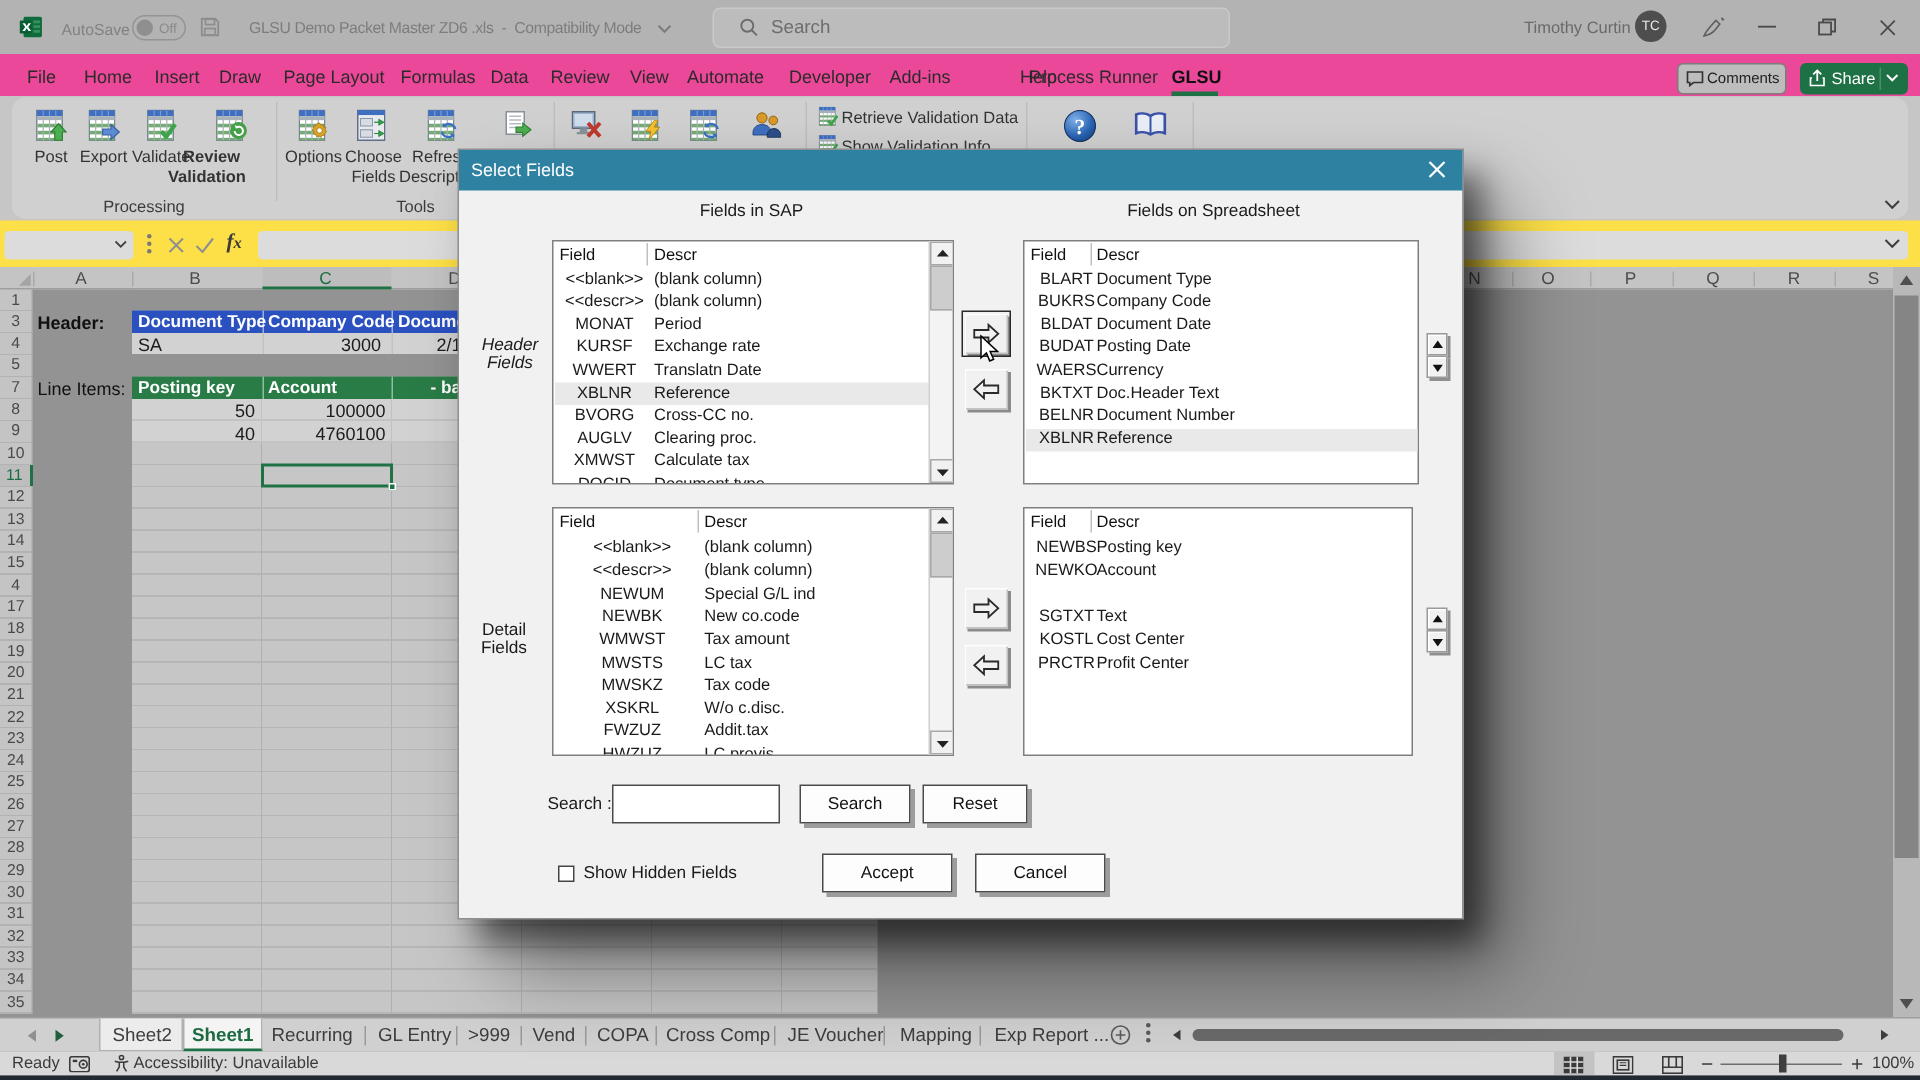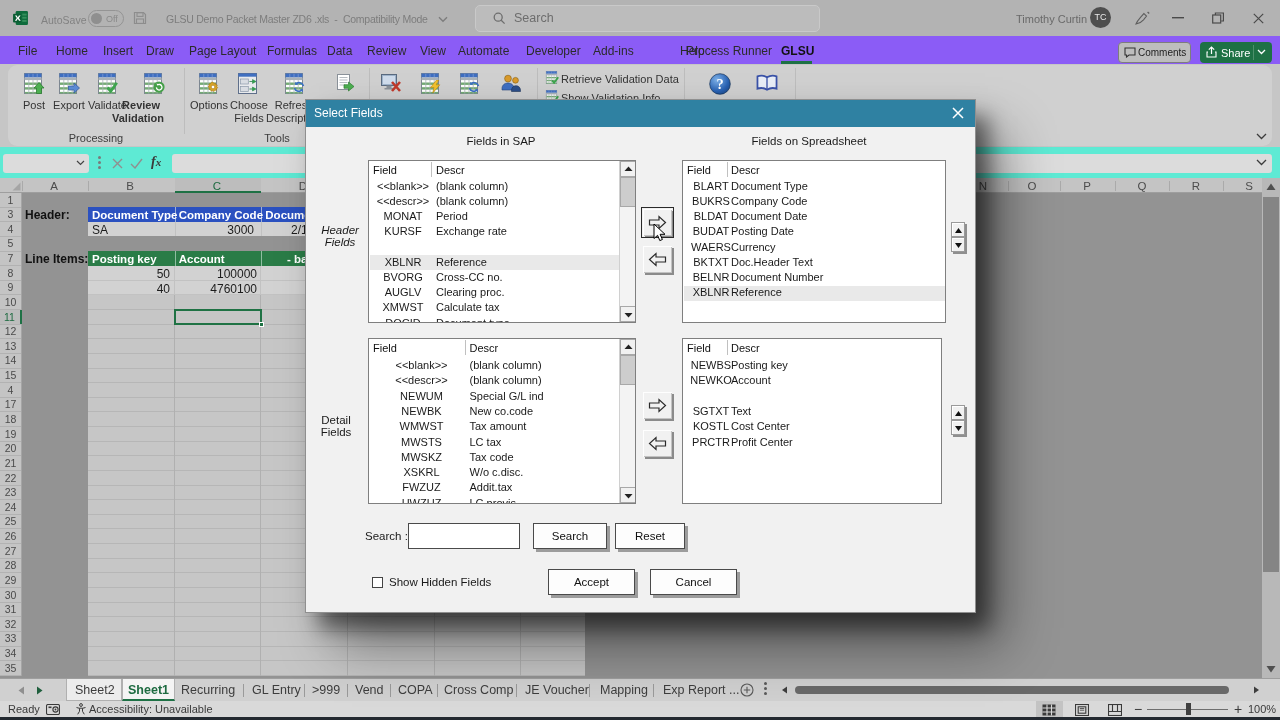--- a/index.html
+++ b/index.html
@@ -82,21 +82,21 @@
     </svg>
   <svg class="abs" style="left:1212px;top:12px;" width="12" height="12" viewBox="0 0 12 12">
       <rect x="0.7" y="3" width="8" height="8" fill="none" stroke="#4a4a4a" stroke-width="1.2"></rect>
       <path d="M3.4 3V1h8v8h-2.2" fill="none" stroke="#4a4a4a" stroke-width="1.2"></path>
     </svg>
   <svg class="abs" style="left:1253px;top:13px;" width="11" height="11" viewBox="0 0 11 11">
       <path d="M0.8 0.8l9.4 9.4M10.2 0.8L0.8 10.2" stroke="#4a4a4a" stroke-width="1.2"></path>
     </svg>
 </div>
 
-<div class="abs" id="menurow" style="left:0;top:36px;width:1280px;height:28px;background:#8b5cf6;font-size:12px;color:#2b2b2b;">
+<div class="abs" id="menurow" style="left:0;top:36px;width:1280px;height:28px;background:#ec4899;font-size:12px;color:#2b2b2b;">
   <span class="abs" style="left:18px;top:8px;">File</span>
   <span class="abs" style="left:56px;top:8px;">Home</span>
   <span class="abs" style="left:103px;top:8px;">Insert</span>
   <span class="abs" style="left:146px;top:8px;">Draw</span>
   <span class="abs" style="left:189px;top:8px;">Page Layout</span>
   <span class="abs" style="left:267px;top:8px;">Formulas</span>
   <span class="abs" style="left:327px;top:8px;">Data</span>
   <span class="abs" style="left:367px;top:8px;">Review</span>
   <span class="abs" style="left:420px;top:8px;">View</span>
   <span class="abs" style="left:458px;top:8px;">Automate</span>
@@ -299,21 +299,21 @@
   </svg>
 
   <span class="abs" style="left:40px;top:68px;width:112px;text-align:center;font-size:11px;color:#3c3c3c;">Processing</span>
   <span class="abs" style="left:221px;top:68px;width:112px;text-align:center;font-size:11px;color:#3c3c3c;">Tools</span>
 
   <svg class="abs" style="left:1256px;top:69px;" width="11" height="7" viewBox="0 0 11 7">
       <path d="M1 1l4.5 4.5L10 1" fill="none" stroke="#3c3c3c" stroke-width="1.3"></path>
     </svg>
 </div>
 
-<div class="abs" id="formularow" style="left:0;top:147px;width:1280px;height:31px;background:#5eead4;">
+<div class="abs" id="formularow" style="left:0;top:147px;width:1280px;height:31px;background:#fde047;">
   <span class="abs" style="left:3px;top:7px;width:86px;height:19px;background:#dcdcdc;border-radius:3px;"></span>
   <svg class="abs" style="left:76px;top:13px;" width="9" height="6" viewBox="0 0 9 6">
       <path d="M1 1l3.5 3.5L8 1" fill="none" stroke="#444" stroke-width="1.2"></path>
     </svg>
   <span class="abs" style="left:98px;top:9px;width:3px;height:3px;border-radius:50%;background:#7a7a7a;"></span>
   <span class="abs" style="left:98px;top:14px;width:3px;height:3px;border-radius:50%;background:#7a7a7a;"></span>
   <span class="abs" style="left:98px;top:19px;width:3px;height:3px;border-radius:50%;background:#7a7a7a;"></span>
   <svg class="abs" style="left:112px;top:11px;" width="11" height="11" viewBox="0 0 11 11">
       <path d="M1 1l9 9M10 1l-9 9" stroke="#8f8f8f" stroke-width="1.4"></path>
     </svg>
@@ -361,21 +361,21 @@
   <span class="abs blue-h" style="left:92px;top:74.5px;">Posting key</span>
   <span class="abs blue-h" style="left:178.7px;top:74.5px;">Account</span>
   <span class="abs blue-h" style="left:287px;top:74.5px;">- balance</span>
 
   <span class="abs cellv" style="left:120px;top:89px;width:50px;text-align:right;">50</span>
   <span class="abs cellv" style="left:180px;top:89px;width:77px;text-align:right;">100000</span>
   <span class="abs cellv" style="left:120px;top:103.6px;width:50px;text-align:right;">40</span>
   <span class="abs cellv" style="left:180px;top:103.6px;width:77px;text-align:right;">4760100</span>
 
   <span class="abs" style="left:25px;top:30.4px;font-size:12px;font-weight:bold;color:#111;">Header:</span>
-  <span class="abs" style="left:25px;top:74.3px;font-size:12px;font-weight:bold;color:#111;">Line Items:</span>
+  <span class="abs" style="left:25px;top:74.3px;font-size:12px;font-weight:normal;color:#111;">Line Items:</span>
 
   <div class="abs" style="left:173.7px;top:130.5px;width:88px;height:16px;border:2px solid #1f7244;"></div>
   <div class="abs" style="left:258.8px;top:143.7px;width:5px;height:5px;background:#1f7244;border:1px solid #fff;"></div>
 
   <div class="abs" style="left:0;top:0;width:1262px;height:14.5px;background:#c4c4c4;border-bottom:1px solid #9e9e9e;"></div>
   <svg class="abs" style="left:12px;top:4px;" width="9" height="9" viewBox="0 0 9 9">
       <path d="M8.5 0.5v8h-8z" fill="#a5a5a5"></path>
     </svg>
   <div class="abs" style="left:174.7px;top:0;width:86.6px;height:14.5px;background:#bdbdbd;border-bottom:2px solid #1e7145;"></div>
   <span class="abs colh" style="left:34px;top:1.5px;width:40px;">A</span>
@@ -552,20 +552,24 @@
         <span class="dc1">(blank column)</span>
       </div>
     <div class="lbi" style="top:49.2px;">
         <span class="fc1">MONAT</span>
         <span class="dc1">Period</span>
       </div>
     <div class="lbi" style="top:64.4px;">
         <span class="fc1">KURSF</span>
         <span class="dc1">Exchange rate</span>
       </div>
+    <div class="lbi" style="top:79.6px;">
+        <span class="fc1">WWERT</span>
+        <span class="dc1">Translatn Date</span>
+      </div>
     <div class="lbi" style="top:94.8px;">
         <span class="fc1">XBLNR</span>
         <span class="dc1">Reference</span>
       </div>
     <div class="lbi" style="top:110px;">
         <span class="fc1">BVORG</span>
         <span class="dc1">Cross-CC no.</span>
       </div>
     <div class="lbi" style="top:125.2px;">
         <span class="fc1">AUGLV</span>

